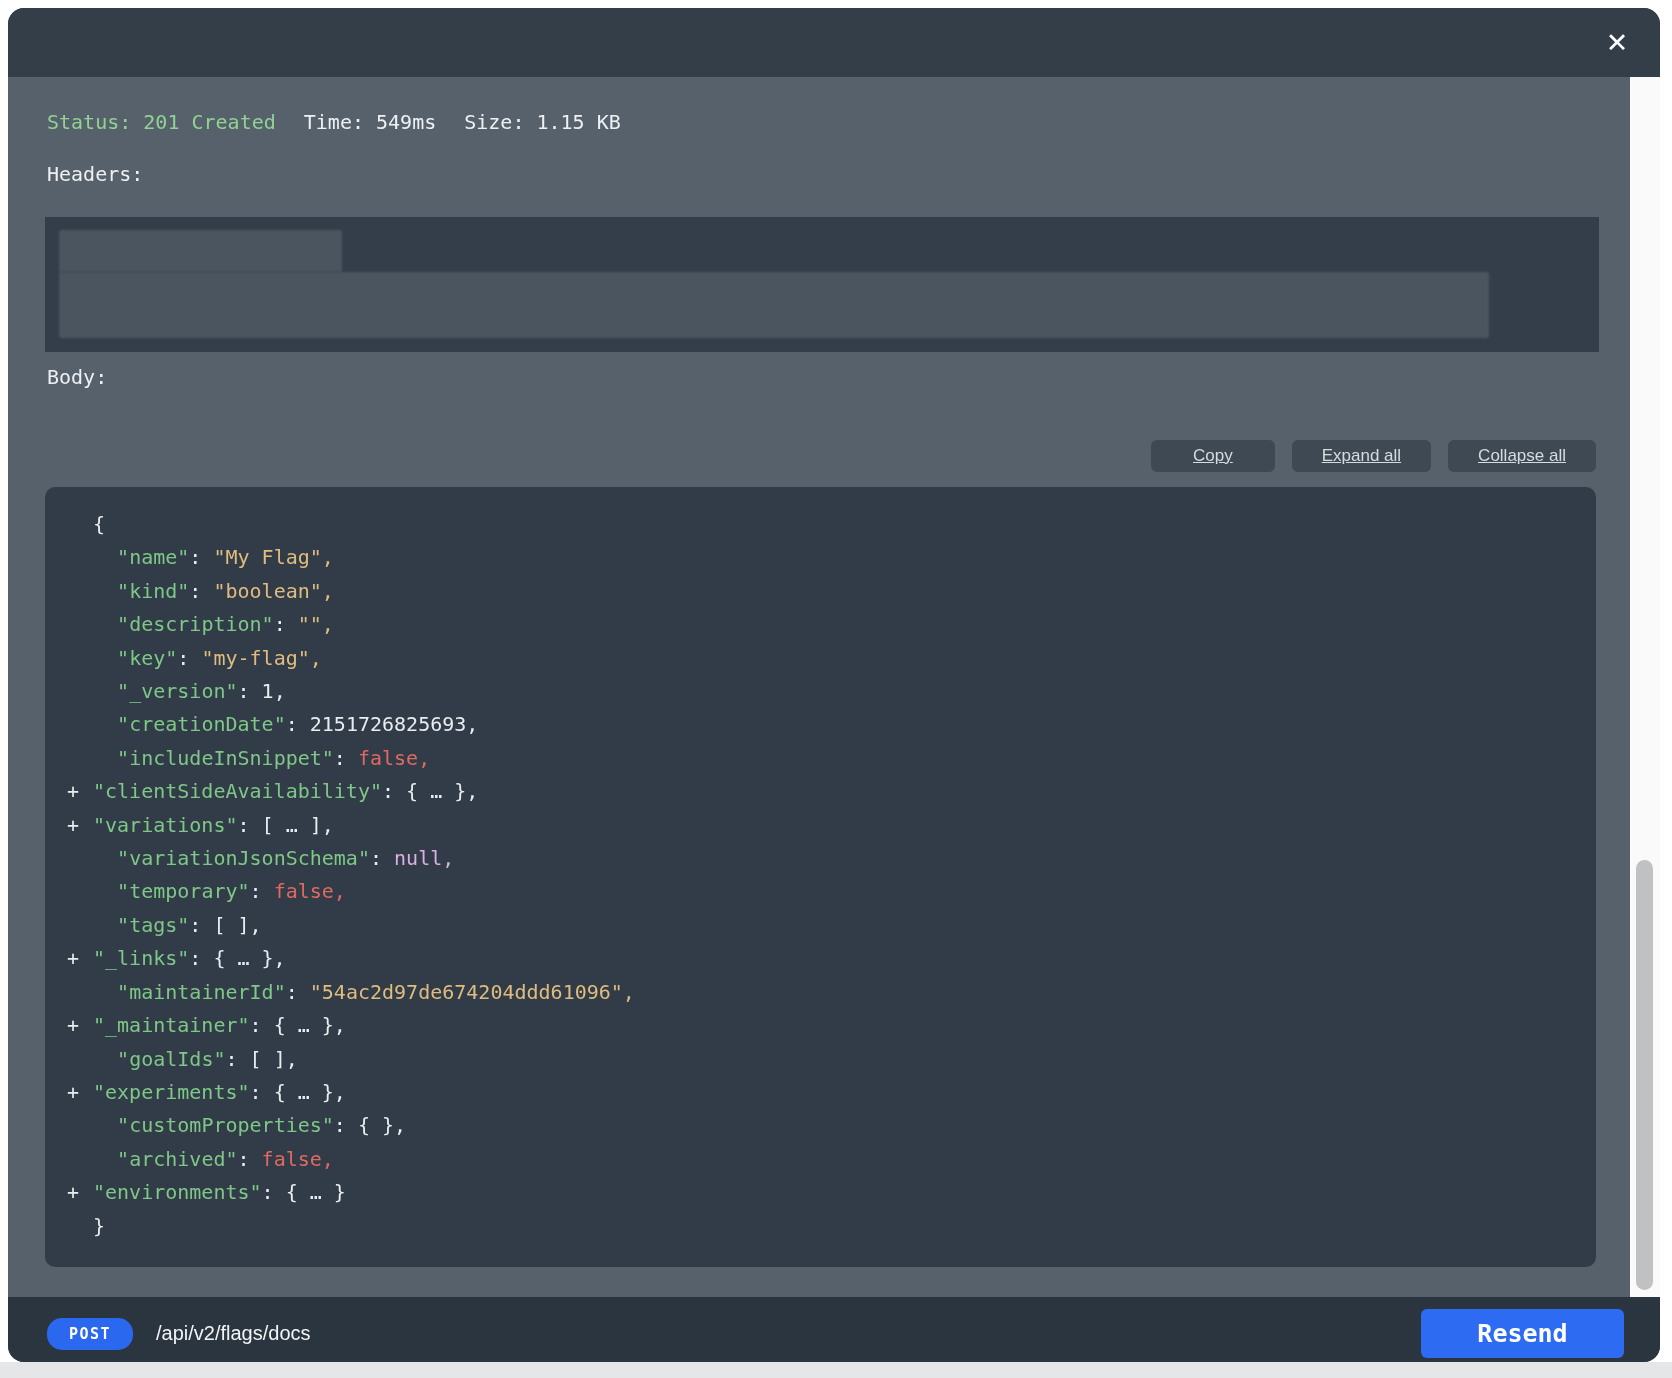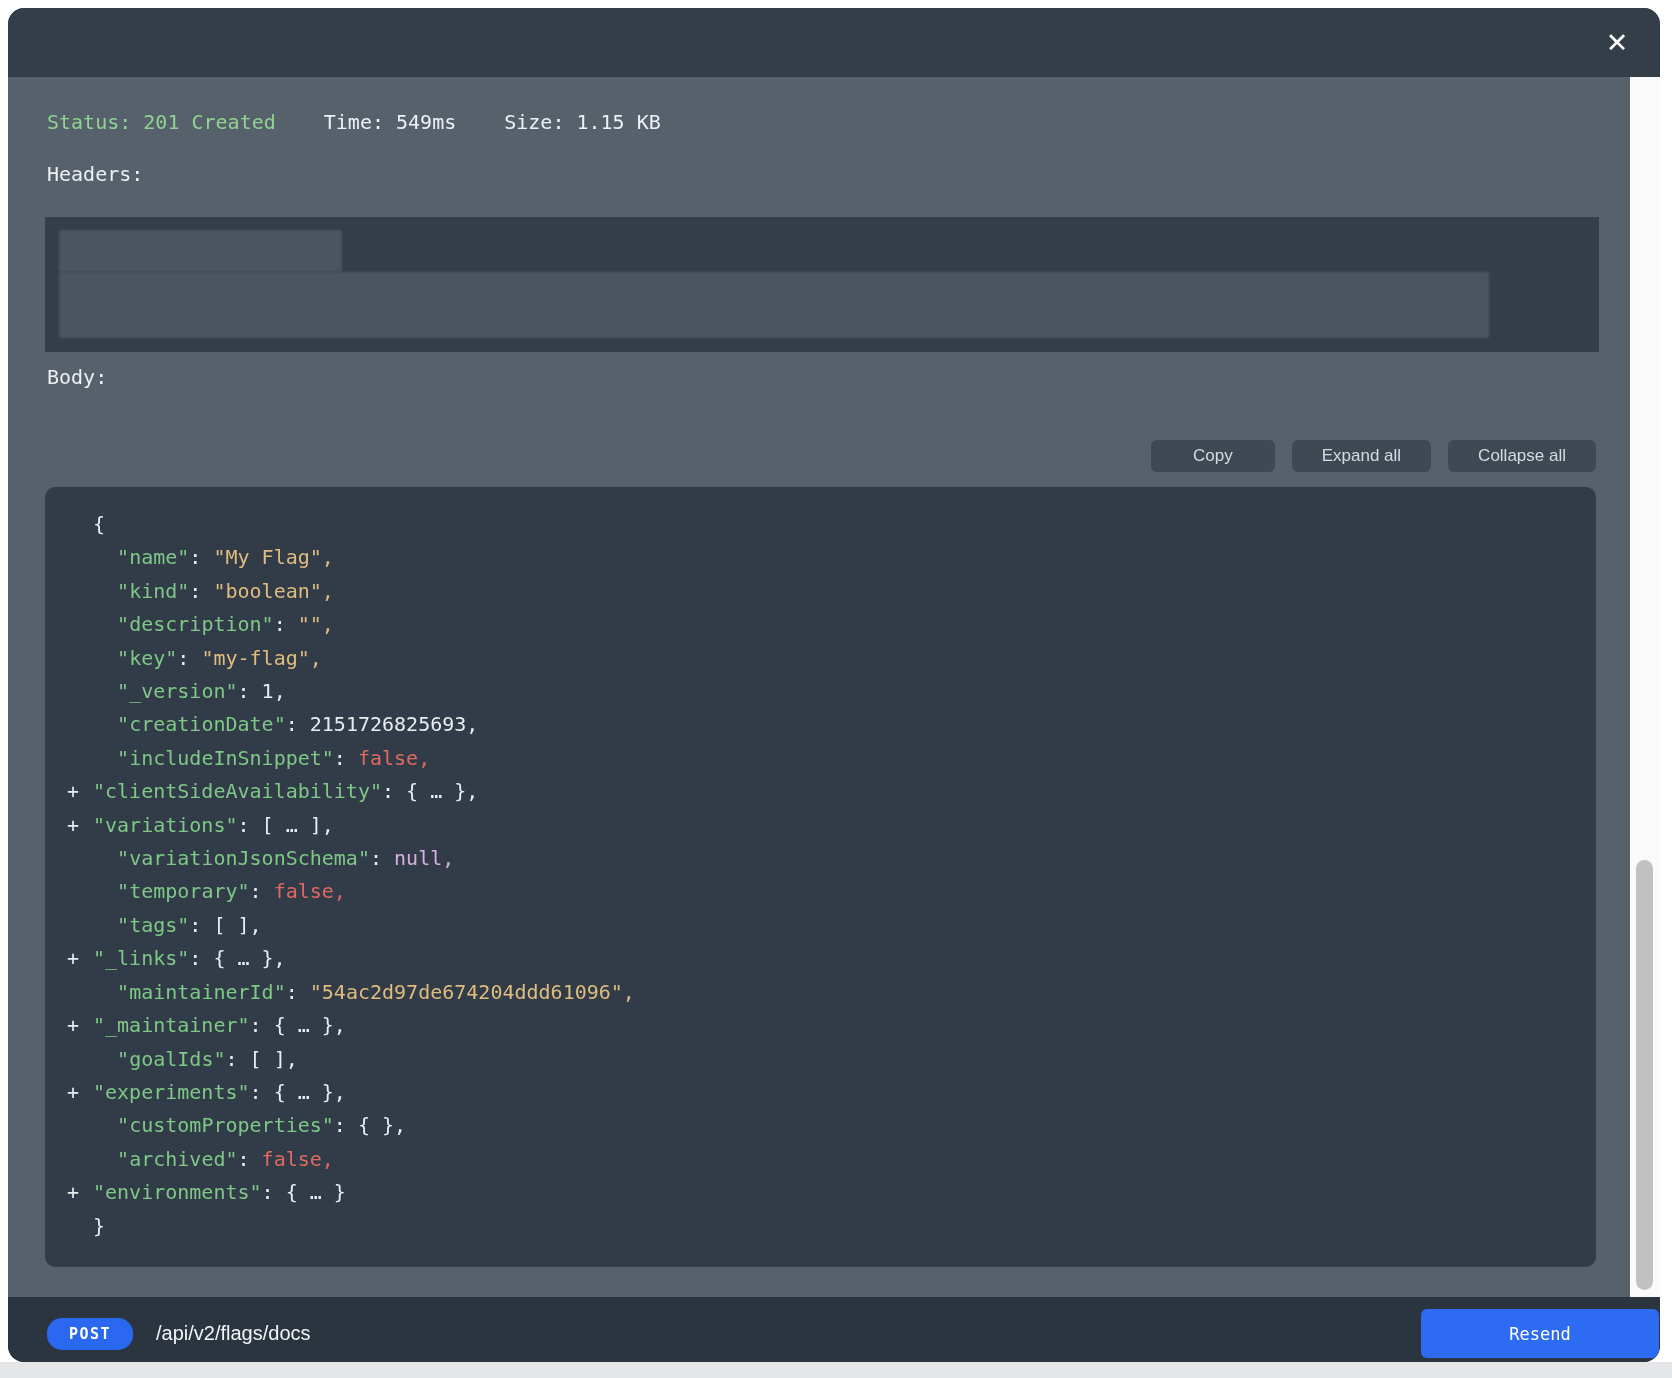--- a/index.html
+++ b/index.html
@@ -44,21 +44,21 @@
   .main { width:1622px; position:relative; background:#57616c; }
   .scroll-gutter {
     width:30px; background:#fafafa; position:relative;
   }
   .scroll-thumb {
     position:absolute; left:6px; top:783px; width:17px; height:430px;
     border-radius:9px; background:#c0c1c3;
   }
   .status-row {
     position:absolute; left:39px; top:33px;
-    display:flex; gap:48px; font-family:"DejaVu Sans Mono", monospace;
+    display:flex; gap:28px; font-family:"DejaVu Sans Mono", monospace;
     font-size:20px; color:#eef1f3; white-space:pre;
   }
   .status-ok { color:#90d392; }
   .section-label {
     position:absolute; left:39px;
     font-family:"DejaVu Sans Mono", monospace; font-size:20px; color:#eef1f3;
   }
   .headers-label { top:85px; }
   .body-label { top:288px; }
   .headers-box {
@@ -70,21 +70,21 @@
   }
   .redacted-1 { left:14px; top:13px;  width:283px;  height:42px; }
   .redacted-2 { left:14px; top:55px;  width:1430px; height:66px; }
   .toolbar {
     position:absolute; top:363px; right:34px; display:flex; gap:17px;
   }
   .tool-btn {
     height:32px; padding:0 30px; border:none; border-radius:6px;
     background:#3e4954; color:#d6dbe0; font-size:17px;
     font-family:"Liberation Sans", sans-serif;
-    display:flex; align-items:center; justify-content:center;
+    display:flex; align-items:center; justify-content:center;text-decoration:underline;
   }
   .tool-btn.copy { padding:0 42px; }
   
   .code-panel {
     position:absolute; left:37px; top:410px; width:1551px; height:780px;
     background:#313c48; border-radius:10px; padding:21px 18px;
     font-family:"DejaVu Sans Mono", monospace; font-size:20px;
     line-height:33.4px; color:#e9edf0; overflow:hidden;
   }
   .code-line { display:flex; white-space:pre; }
@@ -105,23 +105,23 @@
     font-family:"DejaVu Sans Mono", monospace; font-weight:bold;
     font-size:15px; letter-spacing:1.5px;
     display:flex; align-items:center;
   }
   .request-path {
     position:absolute; left:148px; top:21px;
     font-family:Liberation Sans, sans-serif; font-size:20px; color:#f2f4f5;
     line-height:30px;
   }
   .resend-btn {
-    position:absolute; left:1413px; top:12px; width:238px; height:49px;
+    position:absolute; left:1413px; top:12px; width:203px; height:49px;
     background:#2c6bf2; border:none; border-radius:6px; color:#ffffff;
-    font-family:"DejaVu Sans Mono", monospace; font-weight:normal; font-size:17px;
+    font-family:"DejaVu Sans Mono", monospace; font-weight:bold; font-size:25px;
     display:flex; align-items:center; justify-content:center;
   }
 </style>
 </head>
 <body>
 
 <div class="page-strip"></div>
 
 <div class="modal">
 

